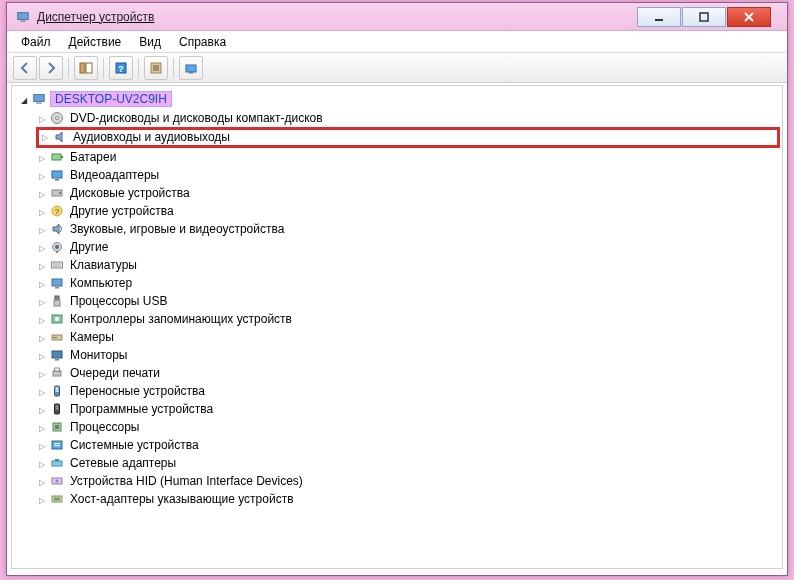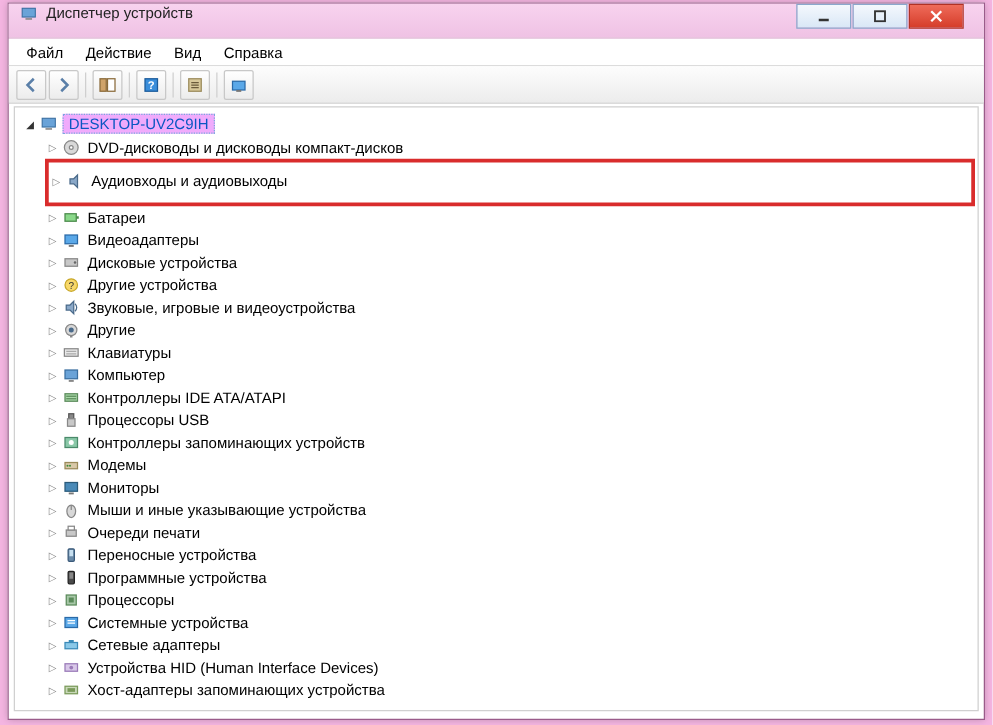--- a/index.html
+++ b/index.html
@@ -16,22 +16,24 @@
     left: 6px; top: 2px;
     width: 782px; height: 574px;
     background: #fff;
     border: 1px solid #9a5b8a;
     box-shadow: 0 0 6px rgba(0,0,0,0.25);
   }
   .titlebar {
     height: 28px;
     background: linear-gradient(#f8d3ef, #efc2e4);
     display: flex;
+    align-items: center;
     padding: 0 16px 0 8px;
     border-bottom: 1px solid #d9a8cc;
+    text-decoration: underline;
   }
   .title-icon {
     width: 16px; height: 16px;
     margin-right: 6px;
     display: inline-flex; align-items: center; justify-content: center;
     color: #555;
   }
   .title-text {
     flex: 1;
     font-size: 12px;
@@ -136,21 +138,21 @@
   }
   .child-label {
     font-size: 12px;
     color: #000;
     padding: 0 2px;
   }
   .highlighted {
     border: 3px solid #d92c2c;
     padding: 0;
     margin-left: 18px;
-    height: 38px;
+    height: 21px;
   }
   .highlighted .arrow,
   .highlighted .node-icon,
   .highlighted .child-label {
     margin-top: -2px;
   }
   
   .dev-icon svg { width: 14px; height: 14px; }
 </style>
 </head>
@@ -349,31 +351,20 @@
                 <rect x="2" y="3" width="10" height="7" fill="#6aa3d8" stroke="#3a6fa0"></rect>
                 <rect x="5" y="11" width="4" height="1.5" fill="#888"></rect>
               </svg>
             </span>
             <span class="child-label">Компьютер</span>
           </div>
           <div class="tree-child">
             <span class="arrow arrow-right"></span>
             <span class="node-icon dev-icon">
               <svg viewBox="0 0 14 14">
-                <rect x="2" y="4" width="10" height="6" fill="#a8d8a8" stroke="#5a8a5a"></rect>
-                <rect x="3" y="5.5" width="8" height="1" fill="#5a8a5a"></rect>
-                <rect x="3" y="7.5" width="8" height="1" fill="#5a8a5a"></rect>
-              </svg>
-            </span>
-            <span class="child-label">Контроллеры IDE ATA/ATAPI</span>
-          </div>
-          <div class="tree-child">
-            <span class="arrow arrow-right"></span>
-            <span class="node-icon dev-icon">
-              <svg viewBox="0 0 14 14">
                 <rect x="5" y="2" width="4" height="4" fill="#888" stroke="#555"></rect>
                 <rect x="4" y="6" width="6" height="6" fill="#c8c8c8" stroke="#888"></rect>
               </svg>
             </span>
             <span class="child-label">Процессоры USB</span>
           </div>
           <div class="tree-child">
             <span class="arrow arrow-right"></span>
             <span class="node-icon dev-icon">
               <svg viewBox="0 0 14 14">
@@ -385,41 +376,31 @@
           </div>
           <div class="tree-child">
             <span class="arrow arrow-right"></span>
             <span class="node-icon dev-icon">
               <svg viewBox="0 0 14 14">
                 <rect x="2" y="5" width="10" height="5" fill="#d8c8a8" stroke="#9a8a5a"></rect>
                 <circle cx="4" cy="7.5" r="0.8" fill="#3a8a3a"></circle>
                 <circle cx="6" cy="7.5" r="0.8" fill="#3a8a3a"></circle>
               </svg>
             </span>
-            <span class="child-label">Модемы</span>
+            <span class="child-label">Камеры</span>
           </div>
           <div class="tree-child">
             <span class="arrow arrow-right"></span>
             <span class="node-icon dev-icon">
               <svg viewBox="0 0 14 14">
                 <rect x="2" y="3" width="10" height="7" fill="#4a8ab8" stroke="#2a5a7a"></rect>
                 <rect x="5" y="11" width="4" height="1.5" fill="#777"></rect>
               </svg>
             </span>
             <span class="child-label">Мониторы</span>
-          </div>
-          <div class="tree-child">
-            <span class="arrow arrow-right"></span>
-            <span class="node-icon dev-icon">
-              <svg viewBox="0 0 14 14">
-                <ellipse cx="7" cy="8" rx="3.5" ry="5" fill="#d8d8d8" stroke="#888"></ellipse>
-                <line x1="7" y1="3" x2="7" y2="7" stroke="#888"></line>
-              </svg>
-            </span>
-            <span class="child-label">Мыши и иные указывающие устройства</span>
           </div>
           <div class="tree-child">
             <span class="arrow arrow-right"></span>
             <span class="node-icon dev-icon">
               <svg viewBox="0 0 14 14">
                 <rect x="3" y="5" width="8" height="5" fill="#c8c8c8" stroke="#888"></rect>
                 <rect x="4.5" y="2" width="5" height="3" fill="#fff" stroke="#888"></rect>
               </svg>
             </span>
             <span class="child-label">Очереди печати</span>
@@ -486,20 +467,20 @@
             <span class="child-label">Устройства HID (Human Interface Devices)</span>
           </div>
           <div class="tree-child">
             <span class="arrow arrow-right"></span>
             <span class="node-icon dev-icon">
               <svg viewBox="0 0 14 14">
                 <rect x="2" y="4" width="10" height="6" fill="#c8d8b8" stroke="#7a9a5a"></rect>
                 <rect x="4" y="5.5" width="6" height="3" fill="#7a9a5a"></rect>
               </svg>
             </span>
-            <span class="child-label">Хост-адаптеры запоминающих устройства</span>
+            <span class="child-label">Хост-адаптеры указывающие устройств</span>
           </div>
         </div>
 
     </div>
   </div>
 
 </div>
 
 </body></html>

